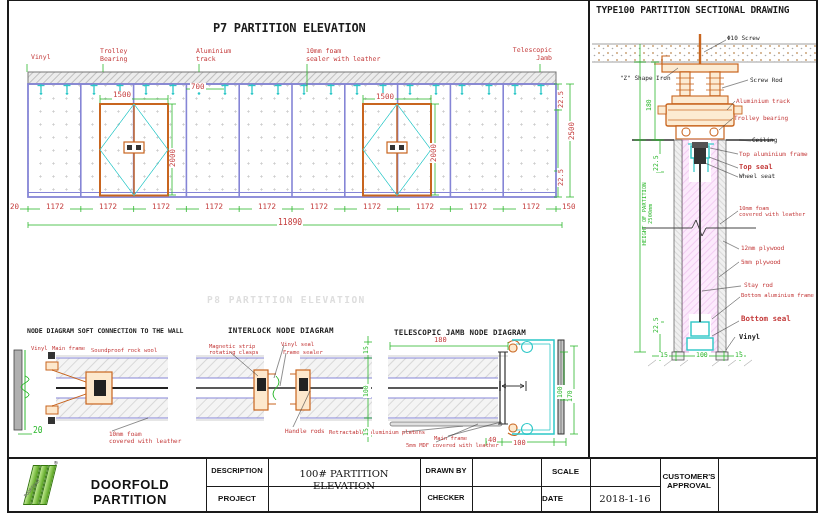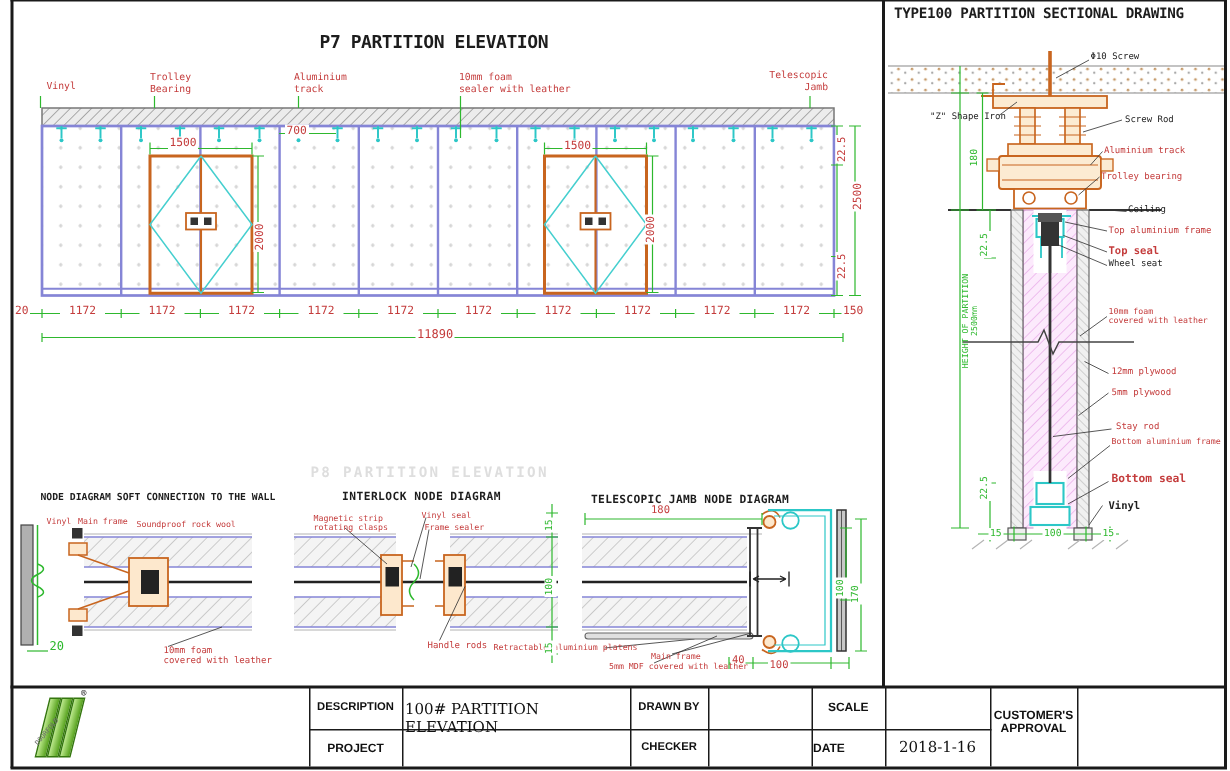--- a/index.html
+++ b/index.html
@@ -274,21 +274,21 @@
   <div class="lb red f75 wb" style="left:199px;top:203px;width:28px;text-align:center">1172</div>
   <div class="lb red f75 wb" style="left:252px;top:203px;width:28px;text-align:center">1172</div>
   <div class="lb red f75 wb" style="left:304px;top:203px;width:28px;text-align:center">1172</div>
   <div class="lb red f75 wb" style="left:357px;top:203px;width:28px;text-align:center">1172</div>
   <div class="lb red f75 wb" style="left:410px;top:203px;width:28px;text-align:center">1172</div>
   <div class="lb red f75 wb" style="left:463px;top:203px;width:28px;text-align:center">1172</div>
   <div class="lb red f75 wb" style="left:516px;top:203px;width:28px;text-align:center">1172</div>
   <div class="lb red f75 wb" style="left:561px;top:203px">150</div>
   <div class="lb red f8 wb" style="left:277px;top:218px">11890</div>
 
-  <div class="lb ghost f9 b" style="left:207px;top:310px;letter-spacing:1.5px">P8 PARTITION ELEVATION</div>
+  <div class="lb ghost f9 b" style="left:207px;top:294px;letter-spacing:1.5px">P8 PARTITION ELEVATION</div>
 
   <div class="lb blk f9 b" style="left:596px;top:4px;letter-spacing:-0.2px">TYPE100 PARTITION SECTIONAL DRAWING</div>
   <div class="lb blk f6" style="left:727px;top:34px">Φ10 Screw</div>
   <div class="lb blk f6" style="left:620px;top:74px">"Z" Shape Iron</div>
   <div class="lb blk f6" style="left:750px;top:76px">Screw Rod</div>
   <div class="lb red f6" style="left:736px;top:97px">Aluminium track</div>
   <div class="lb red f6" style="left:734px;top:114px">Trolley bearing</div>
   <div class="lb blk f6" style="left:752px;top:136px">Ceiling</div>
   <div class="lb red f6" style="left:739px;top:150px">Top aluminium frame</div>
   <div class="lb red f7 b" style="left:739px;top:163px">Top seal</div>
@@ -356,23 +356,24 @@
   <div class="ln" style="left:718px;top:458px;width:1.2px;height:53px"></div>
   <div class="ln" style="left:206px;top:486px;width:455px;height:1.2px"></div>
 
   <div style="position:absolute;left:26px;top:461px;width:34px;height:50px">
     <div class="bar" style="left:2px"></div>
     <div class="bar" style="left:10px"></div>
     <div class="bar" style="left:18px"></div>
     <div class="lb blk" style="left:28px;top:-2px;font-size:6px">®</div>
     <div class="lb" style="left:-3px;top:34px;font-size:4.5px;color:#6a6a6a;transform:rotate(-50deg);transform-origin:0 0">DOORFOLD</div>
   </div>
+  <div class="lb tbl" style="left:58px;top:477px;width:144px;text-align:center;font-size:13px;letter-spacing:0.5px">DOORFOLD PARTITION</div>
 
   <div class="lb tbl" style="left:207px;top:467px;width:60px;text-align:center;font-size:7.5px">DESCRIPTION</div>
-  <div class="lb tbv" style="left:270px;top:468px;width:148px;text-align:left;font-size:10px">100# PARTITION ELEVATION</div>
+  <div class="lb tbv" style="left:270px;top:468px;width:148px;text-align:center;font-size:10px">100# PARTITION ELEVATION</div>
   <div class="lb tbl" style="left:207px;top:494px;width:60px;text-align:center;font-size:8px">PROJECT</div>
   <div class="lb tbl" style="left:421px;top:467px;width:50px;text-align:center;font-size:7.5px">DRAWN BY</div>
   <div class="lb tbl" style="left:421px;top:494px;width:50px;text-align:center;font-size:7.5px">CHECKER</div>
   <div class="lb tbl" style="left:542px;top:467px;width:47px;text-align:center;font-size:8px">SCALE</div>
   <div class="lb tbl" style="left:542px;top:494px;width:47px;font-size:8px">DATE</div>
   <div class="lb tbv" style="left:591px;top:493px;width:68px;text-align:center;font-size:10px">2018-1-16</div>
   <div class="lb tbl" style="left:661px;top:472px;width:56px;text-align:center;font-size:8px">CUSTOMER'S
 APPROVAL</div>
 
 </div>

